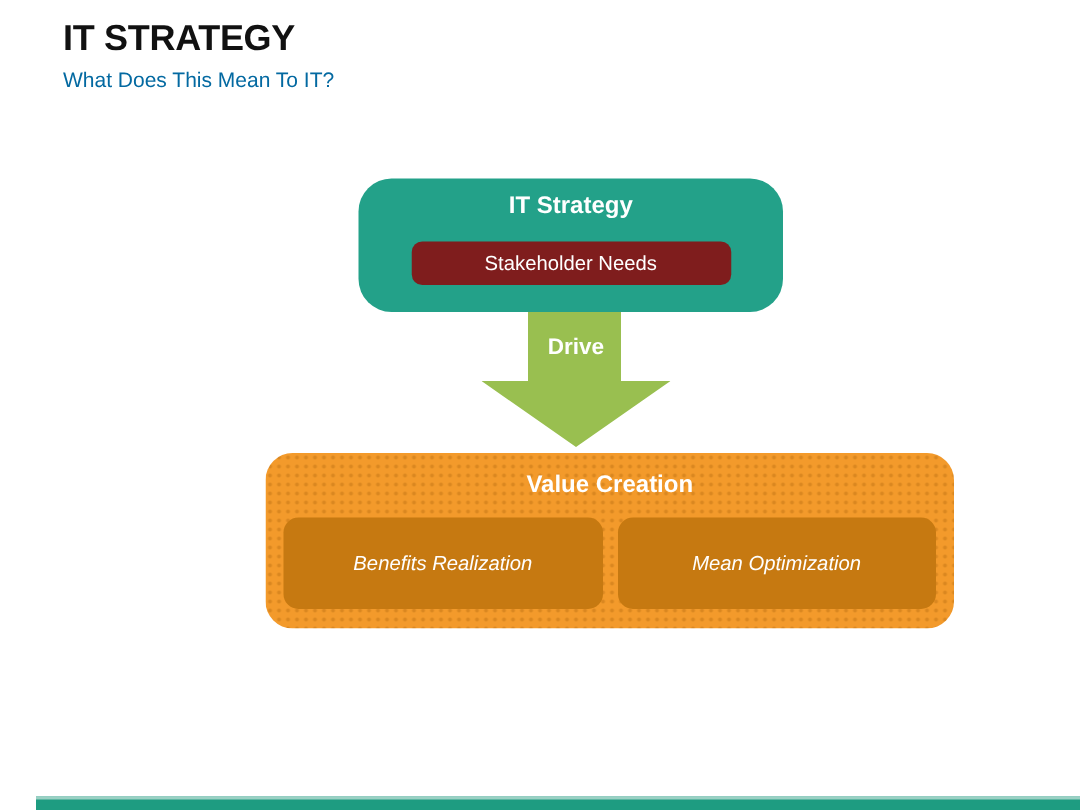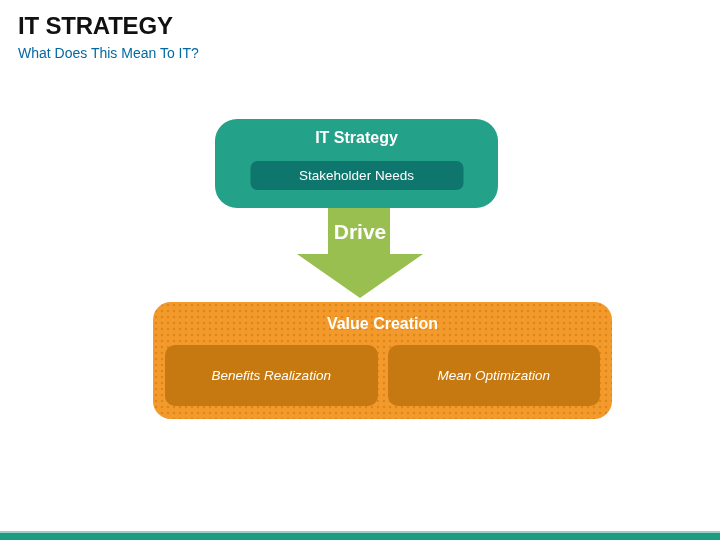--- a/index.html
+++ b/index.html
@@ -3,21 +3,21 @@
 <meta charset="utf-8">
 <style>
   html, body { margin: 0; padding: 0; }
   body {
     width: 720px; height: 540px;
     background: #ffffff;
     font-family: "Liberation Sans", sans-serif;
     position: relative;
     overflow: hidden;
   }
-  .slide { position: absolute; inset: 0; }
+  .slide { position: absolute; inset: 0; margin-left: 24px; }
 
   .title {
     position: absolute; left: 18px; top: 12px;
     margin: 0;
     font-size: 24px; font-weight: 700; color: #111111;
     letter-spacing: -0.2px;
   }
   .subtitle {
     position: absolute; left: 18px; top: 45px;
     font-size: 14px; font-weight: 400; color: #0369a1;
@@ -32,37 +32,37 @@
   }
   .top-box-title {
     position: absolute; top: 10px; left: 0; right: 0;
     text-align: center;
     color: #ffffff; font-size: 16px; font-weight: 700;
   }
   .top-box-item {
     position: absolute; top: 42px; left: 50%;
     transform: translateX(-50%);
     width: 213px; height: 29px;
-    background: #0f766e;
+    background: #7f1d1d;
     border-radius: 7px;
     color: #ffffff; font-size: 13.5px;
     line-height: 29px; text-align: center;
     white-space: nowrap;
   }
 
   
   .arrow {
     position: absolute; left: 297px; top: 208px;
     width: 126px; height: 90px;
     display: block;
   }
   .arrow-label {
     position: absolute; left: 297px; top: 222px;
     width: 126px; text-align: center;
-    color: #ffffff; font-size: 21px; font-weight: 700;
+    color: #ffffff; font-size: 15px; font-weight: 700;
     line-height: 20px;
   }
 
   
   .bottom-box {
     position: absolute; left: 153px; top: 302px;
     width: 415px; height: 117px;
     background-color: #F39A2B;
     background-image: radial-gradient(circle, rgba(170,100,12,0.35) 0.8px, transparent 1.7px);
     background-size: 6px 6px;

